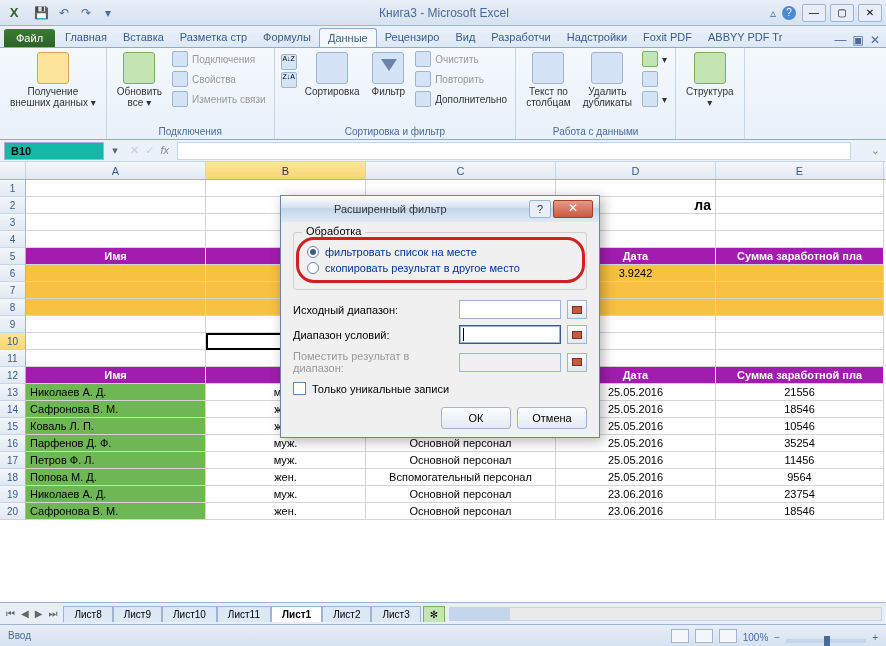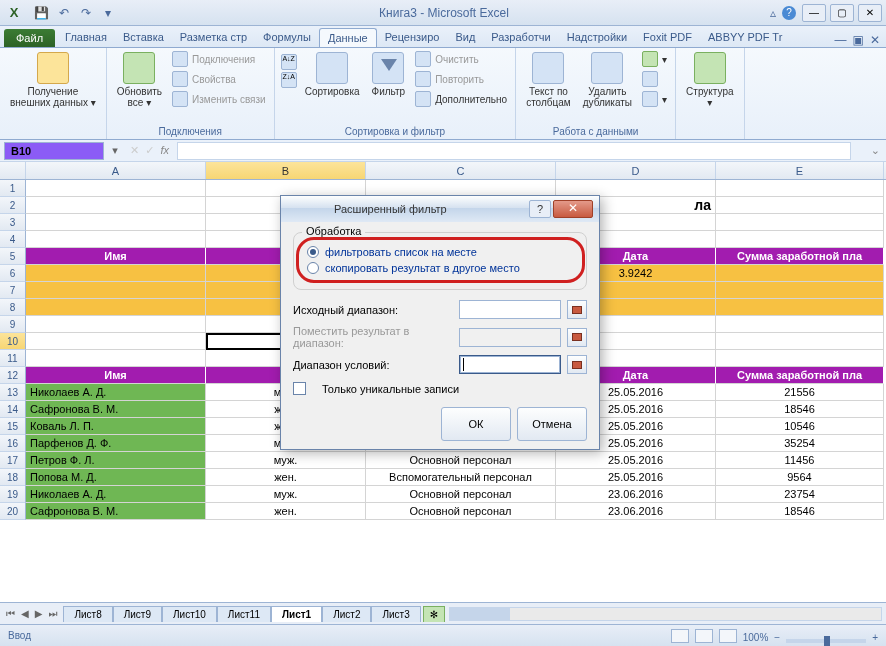--- a/index.html
+++ b/index.html
@@ -30,21 +30,21 @@
 .rib-big-btn .bicon { width:32px; height:32px; background:#fce49a; border:1px solid #d4a84c; border-radius:3px; margin-bottom:2px; }
 .rib-big-btn .blabel { font-size:10px; text-align:center; line-height:11px; color:#333; }
 .rib-col { display:flex; flex-direction:column; gap:2px; }
 .rib-small { display:flex; align-items:center; gap:4px; font-size:10px; color:#333; cursor:pointer; padding:1px 2px; white-space:nowrap; }
 .rib-small.dis { color:#999; }
 .ricon { width:16px; height:16px; background:#d4e3f5; border:1px solid #9db4d4; border-radius:2px; flex-shrink:0; display:inline-block; }
 .ricon.green { background:#c4e4b4; border-color:#7ab060; }
 
 
 .name-bar { height:22px; border-bottom:1px solid #c5d5ea; display:flex; align-items:center; background:#eaf1fa; }
-.name-box { width:100px; background:#8b5cf6; border:1px solid #9db4d4; margin:0 4px; padding:2px 6px; font-size:11px; font-weight:bold; }
+.name-box { width:100px; background:#14b8a6; border:1px solid #9db4d4; margin:0 4px; padding:2px 6px; font-size:11px; font-weight:bold; }
 .name-dd { width:14px; color:#666; text-align:center; cursor:pointer; }
 .fx-icons { display:flex; gap:6px; padding:0 8px; color:#888; }
 .fx-icon { cursor:pointer; font-size:11px; }
 .formula-input { flex:1; background:#fff; border:1px solid #c5d5ea; height:18px; margin-right:20px; }
 
 
 .grid-wrap { position:relative; height:440px; overflow:hidden; background:#fff; }
 .col-headers { display:flex; height:18px; background:linear-gradient(#f3f6fa,#e2e9f2); border-bottom:1px solid #9db4d4; }
 .corner { width:26px; border-right:1px solid #c5d5ea; background:linear-gradient(#f3f6fa,#e2e9f2); }
 .col-h { border-right:1px solid #c5d5ea; text-align:center; font-size:11px; color:#3a5a8a; line-height:18px; cursor:pointer; }
@@ -77,38 +77,38 @@
 .zoom-slider { width:80px; height:4px; background:#c5d5ea; position:relative; }
 .zoom-thumb { position:absolute; left:38px; top:-3px; width:6px; height:10px; background:#4a6a9c; }
 
 
 .dialog { position:absolute; left:280px; top:195px; width:320px; background:#f0f0f0; border:1px solid #6a84aa; box-shadow:3px 3px 12px rgba(0,0,0,0.3); font-size:11px; }
 .dlg-title { height:26px; background:linear-gradient(#fdfefe,#d6e2f0 45%,#c3d5ea 46%,#dfe9f5); display:flex; align-items:center; padding:0 6px; color:#333; }
 .dlg-title-text { flex:1;padding-left:47px; }
 .dlg-help { width:22px; height:18px; border:1px solid #9db4d4; background:#e8eef7; margin-right:2px; text-align:center; cursor:pointer; border-radius:2px; font-size:11px; line-height:16px; }
 .dlg-close { width:40px; height:18px; background:linear-gradient(#e49a8a,#c85a40); border:1px solid #a04028; color:#fff; text-align:center; cursor:pointer; border-radius:2px; font-size:12px; line-height:15px; }
 .dlg-body { padding:10px 12px 8px 12px; }
-.fieldset { border:1px solid #d0d0d0; border-radius:8px; padding:8px 9px 10px 10px; margin-bottom:10px; position:relative; }
+.fieldset { border:1px solid #d0d0d0; border-radius:3px; padding:8px 9px 10px 10px; margin-bottom:10px; position:relative; }
 .fieldset-legend { position:absolute; top:-8px; left:8px; background:#f0f0f0; padding:0 4px; font-size:11px; }
 .radio-row { display:flex; align-items:center; gap:6px; padding:2px 0; cursor:pointer; color:#003399; }
 .radio { width:12px; height:12px; border:1px solid #6a84aa; border-radius:50%; display:flex; align-items:center; justify-content:center; background:#fff; }
 .radio.checked::after { content:''; width:6px; height:6px; background:#3a5a8a; border-radius:50%; }
 .highlight { border:3px solid #d02020; border-radius:18px; padding:4px 8px; margin:-4px -8px; }
 .form-row { display:flex; align-items:center; margin:6px 0; gap:6px; }
 .form-label { width:160px; font-size:11px; }
 .form-label.dis { color:#999; }
 .form-input { flex:1; border:1px solid #9db4d4; background:#fff; height:19px; padding:0 3px; font-size:11px; display:flex; align-items:center; }
 .form-input.focus { border:1px solid #3a5a8a; box-shadow:inset 0 0 0 1px #9db4d4; }
 .form-input.dis { background:#f0f0f0; }
 .range-btn { width:20px; height:19px; border:1px solid #9db4d4; background:linear-gradient(#fdfefe,#e2e9f2); cursor:pointer; display:flex; align-items:center; justify-content:center; }
 .range-btn span { width:10px; height:8px; background:#c85a40; border:1px solid #7a3020; display:block; }
-.check-row { display:flex; align-items:center; gap:16px; margin-top:8px; cursor:pointer; }
+.check-row { display:flex; align-items:center; gap:6px; margin-top:8px; cursor:pointer; }
 .checkbox { width:13px; height:13px; border:1px solid #6a84aa; background:#fff; }
 .dlg-buttons { display:flex; justify-content:flex-end; gap:6px; margin-top:12px; }
-.dlg-btn { min-width:70px; height:34px; border:1px solid #9db4d4; background:linear-gradient(#fdfefe,#e2e9f2); border-radius:3px; cursor:pointer; font-size:11px; }
+.dlg-btn { min-width:70px; height:22px; border:1px solid #9db4d4; background:linear-gradient(#fdfefe,#e2e9f2); border-radius:3px; cursor:pointer; font-size:11px; }
 
 .col-A{width:180px}.col-B{width:160px}.col-C{width:190px}.col-D{width:160px}.col-E{width:168px}
 </style>
 </head>
 <body>
 
 <div class="title-bar">
   <div class="icon-box">
       <span style="color:#2d6226;font-weight:bold;font-size:13px">X</span>
     </div>
@@ -503,35 +503,35 @@
       </div>
     </div>
     <div class="form-row">
       <div class="form-label">Исходный диапазон:</div>
       <div class="form-input"></div>
       <div class="range-btn">
           <span></span>
         </div>
     </div>
     <div class="form-row">
+      <div class="form-label">Диапазон условий:</div>
+      <div class="form-input focus">
+          <span style="border-left:1px solid #000;height:13px;animation:none"></span>
+        </div>
+      <div class="range-btn">
+          <span></span>
+        </div>
+    </div>
+    <div class="form-row">
       <div class="form-label dis">Поместить результат в диапазон:</div>
       <div class="form-input dis"></div>
       <div class="range-btn">
           <span></span>
         </div>
     </div>
-    <div class="form-row">
-      <div class="form-label">Диапазон условий:</div>
-      <div class="form-input focus">
-          <span style="border-left:1px solid #000;height:13px;animation:none"></span>
-        </div>
-      <div class="range-btn">
-          <span></span>
-        </div>
-    </div>
     <div class="check-row">
       <div class="checkbox"></div>
       <span>Только уникальные записи</span>
     </div>
     <div class="dlg-buttons">
       <button class="dlg-btn">ОК</button>
       <button class="dlg-btn">Отмена</button>
     </div>
   </div>
 </div>

